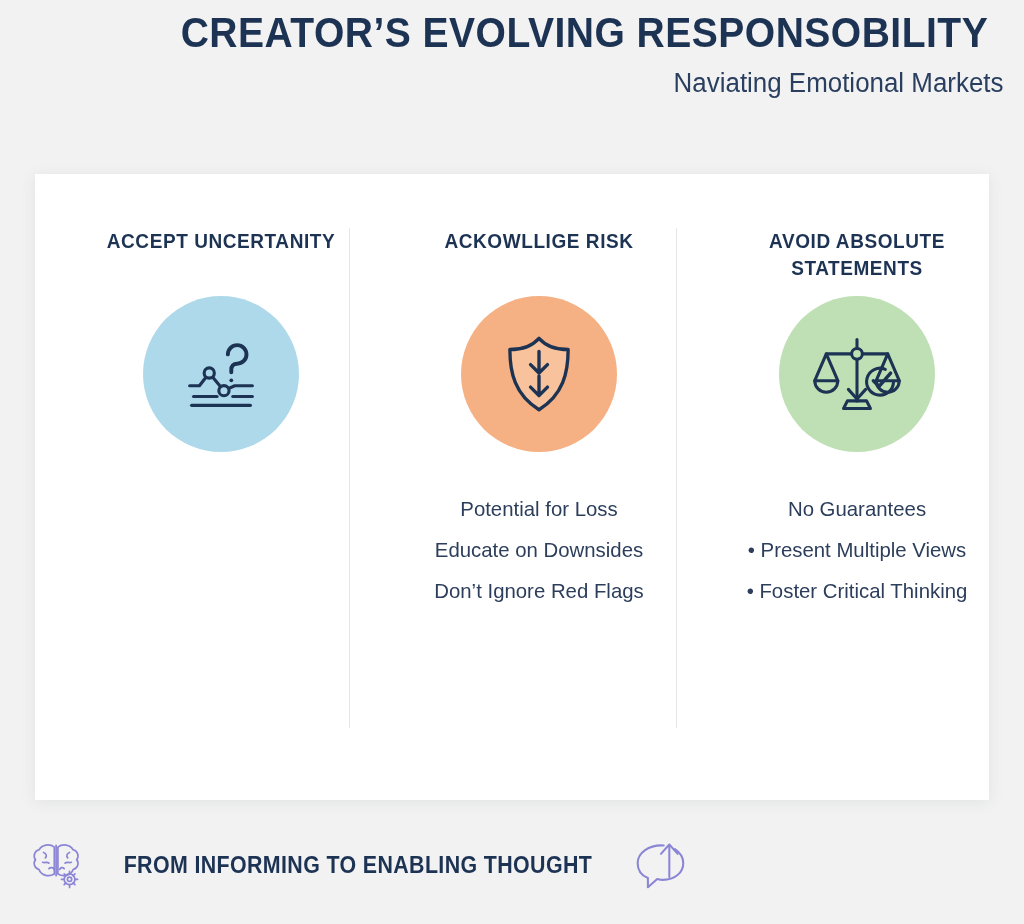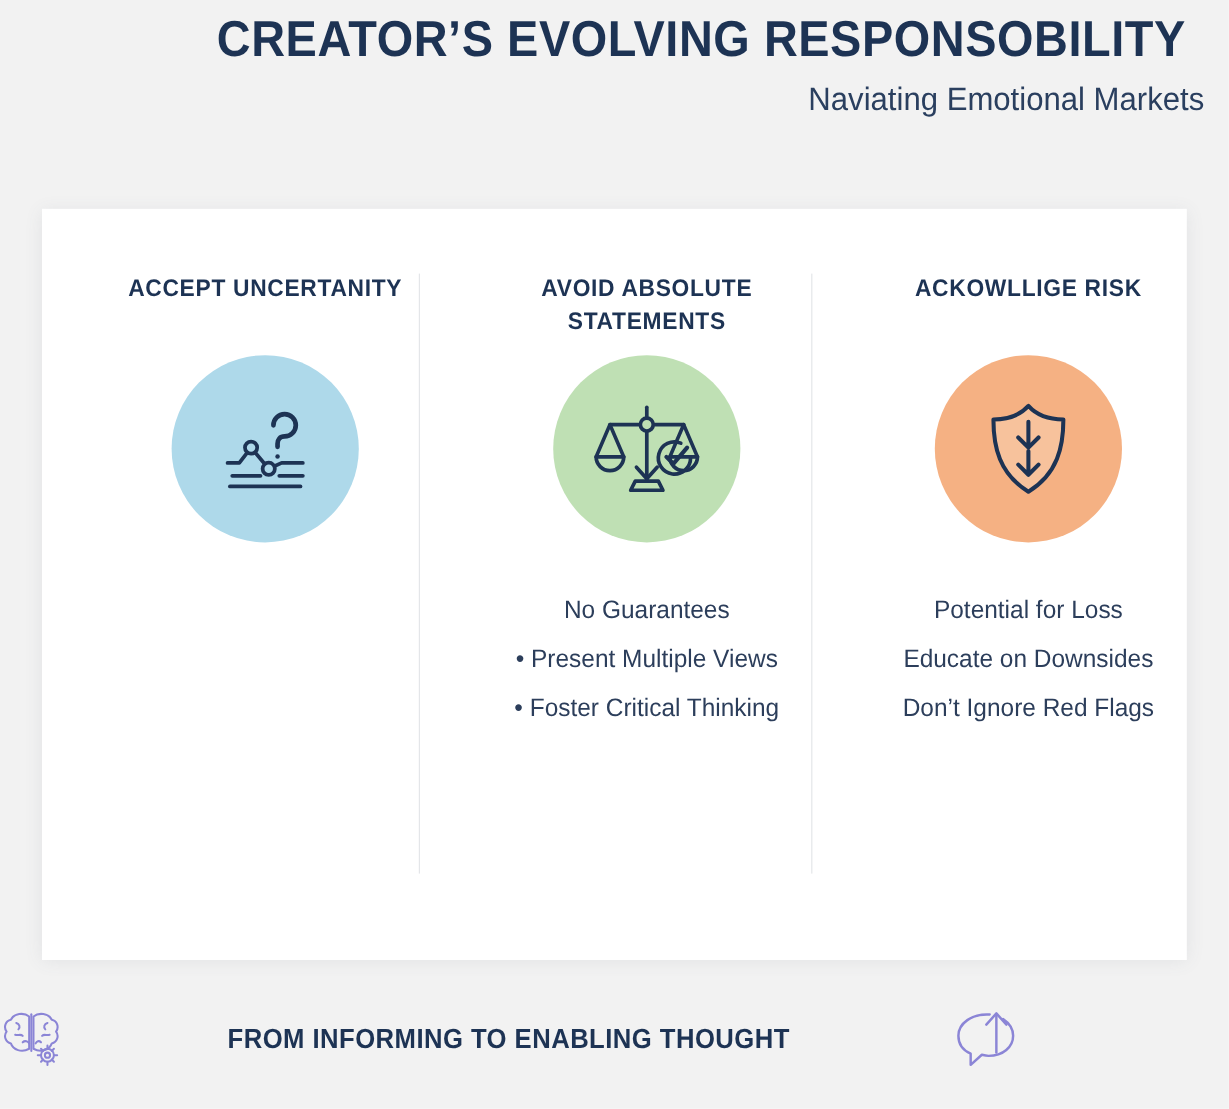--- a/index.html
+++ b/index.html
@@ -115,22 +115,23 @@
   }
 
   
   .footer {
     position: absolute;
     left: 0;
     top: 838px;
     width: 849px;
     display: flex;
     align-items: center;
-    justify-content: space-between;
+    justify-content: flex-start;
     gap: 22px;
+    padding-left: 30px;
   }
   .footer-text {
     font-size: 23px;
     font-weight: bold;
     letter-spacing: 0.4px;
     color: #1d3354;
     transform: scaleX(0.93);
     white-space: nowrap;
   }
   .footer-icon {
@@ -165,69 +166,69 @@
             <path d="M18 62 L28 62 L38 49 L53 67 L64 62 L82 62"></path>
             <circle cx="38" cy="49" r="5.2" fill="#aed9ea"></circle>
             <circle cx="53" cy="67" r="5.2" fill="#aed9ea"></circle>
 
             <path d="M22 73 L46 73"></path>
             <path d="M62 73 L82 73"></path>
             <path d="M20 82 L80 82"></path>
           </svg>
         </div>
       </div>
-    </div>
-
-    <div class="column">
-      <div class="col-heading">AVOID ABSOLUTE STATEMENTS</div>
-      <div class="icon-wrap">
-        <div class="icon-circle" style="background:#bfe0b4;">
-          <svg width="96" height="96" viewBox="0 0 100 100" fill="none" stroke="#1d3354" stroke-width="3.2" stroke-linecap="round" stroke-linejoin="round">
-
-            <path d="M50 14 L50 78"></path>
-
-            <path d="M18 29 L82 29"></path>
-            <circle cx="50" cy="29" r="5.6" fill="#bfe0b4"></circle>
-
-            <path d="M18 29 L6 57 L30 57 Z"></path>
-            <path d="M6 57 a12 12 0 0 0 24 0"></path>
-
-            <path d="M82 29 L70 57 L94 57 Z"></path>
-            <path d="M70 57 a12 12 0 0 0 24 0"></path>
-
-            <path d="M36 86 L40 78 L60 78 L64 86 Z"></path>
-            <path d="M41 66 L50 76 L59 66"></path>
-
-            <path d="M88 58 a14 14 0 1 1 -8.5 -12.9" stroke-width="3.2"></path>
-            <path d="M67 57 L73 63 L85 49" stroke-width="3.6"></path>
-          </svg>
-        </div>
-      </div>
-      <ul class="bullet-list">
-        <li>No Guarantees</li>
-        <li>• Present Multiple Views</li>
-        <li>• Foster Critical Thinking</li>
-      </ul>
     </div>
 
     <div class="column">
       <div class="col-heading">ACKOWLLIGE RISK</div>
       <div class="icon-wrap">
         <div class="icon-circle" style="background:#f5b183;">
           <svg width="94" height="94" viewBox="0 0 100 100" fill="none" stroke="#1d3354" stroke-width="3.6" stroke-linecap="round" stroke-linejoin="round">
             <path d="M50 12 C42 21 30 24 19 24 C19 48 24 72 50 88 C76 72 81 48 81 24 C70 24 58 21 50 12 Z" fill="#f8cfb0" fill-opacity="0.55"></path>
             <path d="M50 26 L50 48 M41 40 L50 49 L59 40"></path>
             <path d="M50 52 L50 72 M41 64 L50 73 L59 64"></path>
           </svg>
         </div>
       </div>
       <ul class="bullet-list">
         <li>Potential for Loss</li>
         <li>Educate on Downsides</li>
         <li>Don’t Ignore Red Flags</li>
+      </ul>
+    </div>
+
+    <div class="column">
+      <div class="col-heading">AVOID ABSOLUTE STATEMENTS</div>
+      <div class="icon-wrap">
+        <div class="icon-circle" style="background:#bfe0b4;">
+          <svg width="96" height="96" viewBox="0 0 100 100" fill="none" stroke="#1d3354" stroke-width="3.2" stroke-linecap="round" stroke-linejoin="round">
+
+            <path d="M50 14 L50 78"></path>
+
+            <path d="M18 29 L82 29"></path>
+            <circle cx="50" cy="29" r="5.6" fill="#bfe0b4"></circle>
+
+            <path d="M18 29 L6 57 L30 57 Z"></path>
+            <path d="M6 57 a12 12 0 0 0 24 0"></path>
+
+            <path d="M82 29 L70 57 L94 57 Z"></path>
+            <path d="M70 57 a12 12 0 0 0 24 0"></path>
+
+            <path d="M36 86 L40 78 L60 78 L64 86 Z"></path>
+            <path d="M41 66 L50 76 L59 66"></path>
+
+            <path d="M88 58 a14 14 0 1 1 -8.5 -12.9" stroke-width="3.2"></path>
+            <path d="M67 57 L73 63 L85 49" stroke-width="3.6"></path>
+          </svg>
+        </div>
+      </div>
+      <ul class="bullet-list">
+        <li>No Guarantees</li>
+        <li>• Present Multiple Views</li>
+        <li>• Foster Critical Thinking</li>
       </ul>
     </div>
 
   </div>
 </div>
 
 <div class="footer">
   <span class="footer-icon">
     <svg width="54" height="52" viewBox="0 0 60 58" fill="none" stroke="#8b85d6" stroke-width="1.9" stroke-linecap="round" stroke-linejoin="round">
       <path d="M27 9 C22 5 13 6 10 12 C5 13 3 19 6 23 C3 27 5 33 10 34 C12 40 20 43 27 39 Z"></path>

